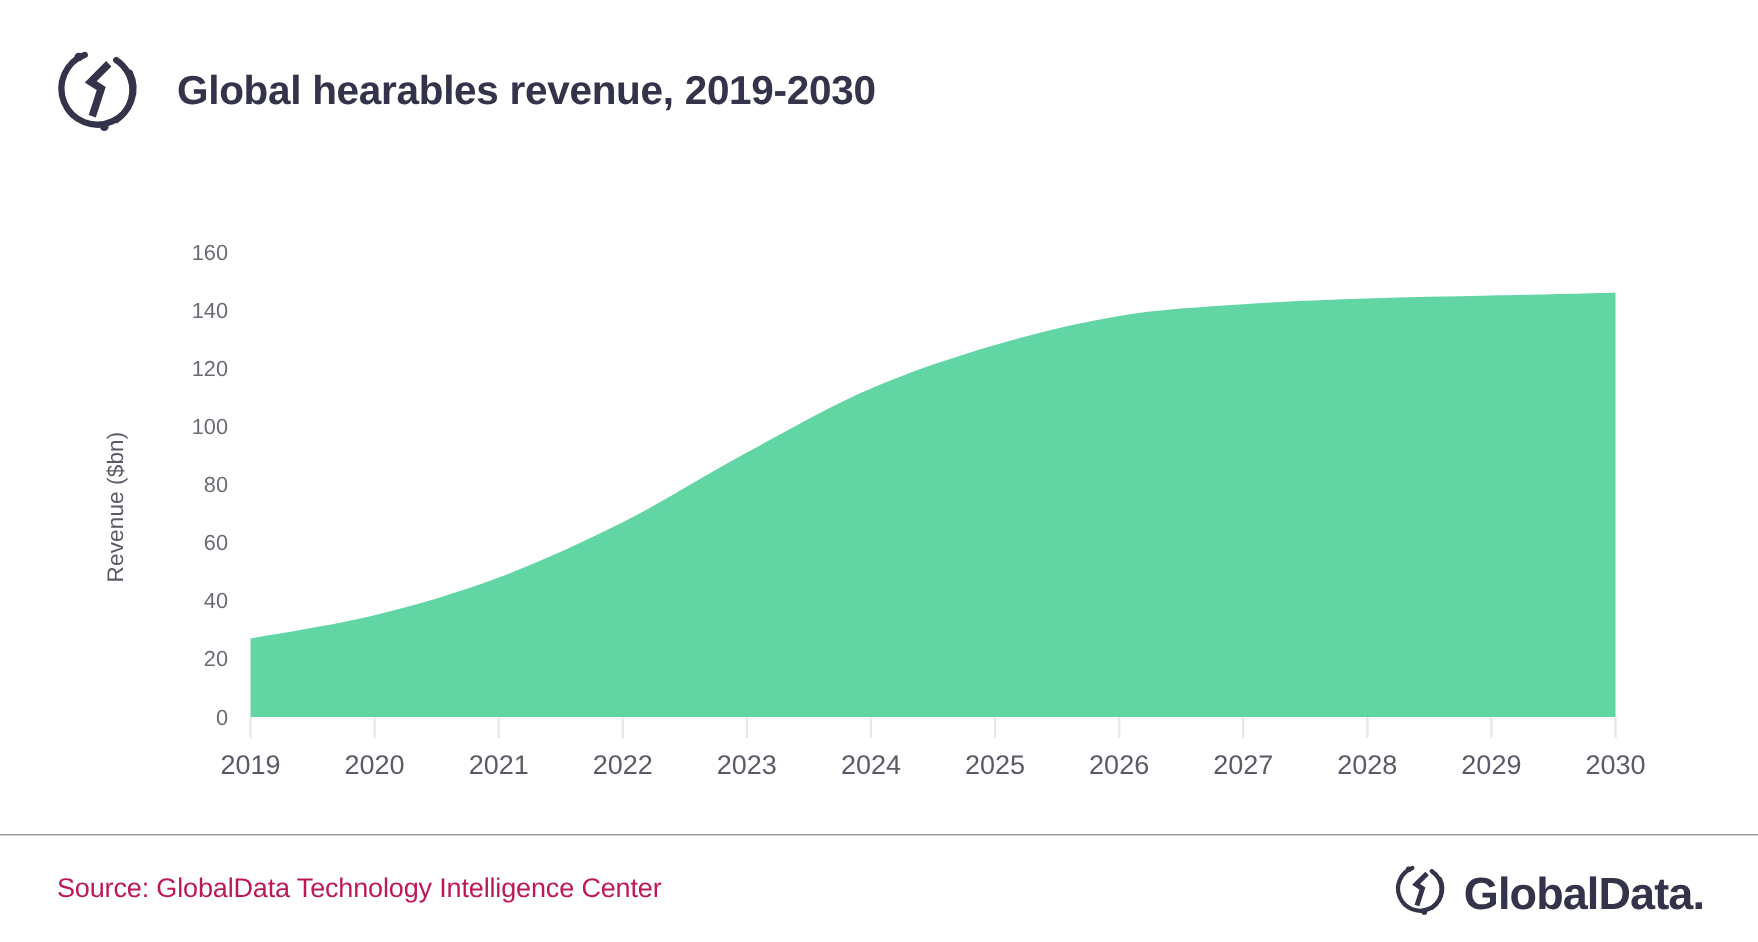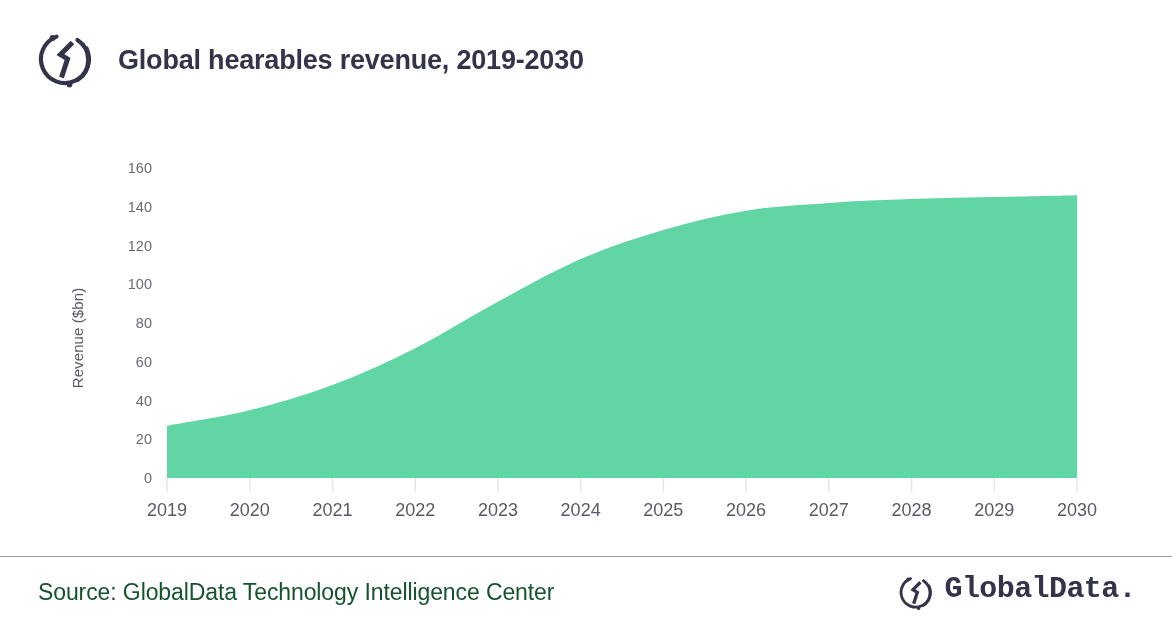--- a/index.html
+++ b/index.html
@@ -98,29 +98,28 @@
     top: 557px;
     width: 1172px;
     height: 71px;
     display: flex;
     align-items: center;
     justify-content: space-between;
     padding: 0 36px 0 38px;
     box-sizing: border-box;
   }
   .source-text {
-    font-size: 23px;
-    color: #14532d;
+    font-size: 18px;
+    color: #be185d;
     letter-spacing: -0.1px;
   }
   .footer-logo {
     display: flex;
-    align-items: flex-start;
+    align-items: flex-end;
     gap: 9px;
-    font-family: Liberation Mono, monospace;
   }
   .footer-logo-mark {
     width: 38px;
     height: 38px;
     flex: 0 0 auto;
   }
   .footer-logo-text {
     font-size: 30px;
     font-weight: bold;
     color: #33334a;

